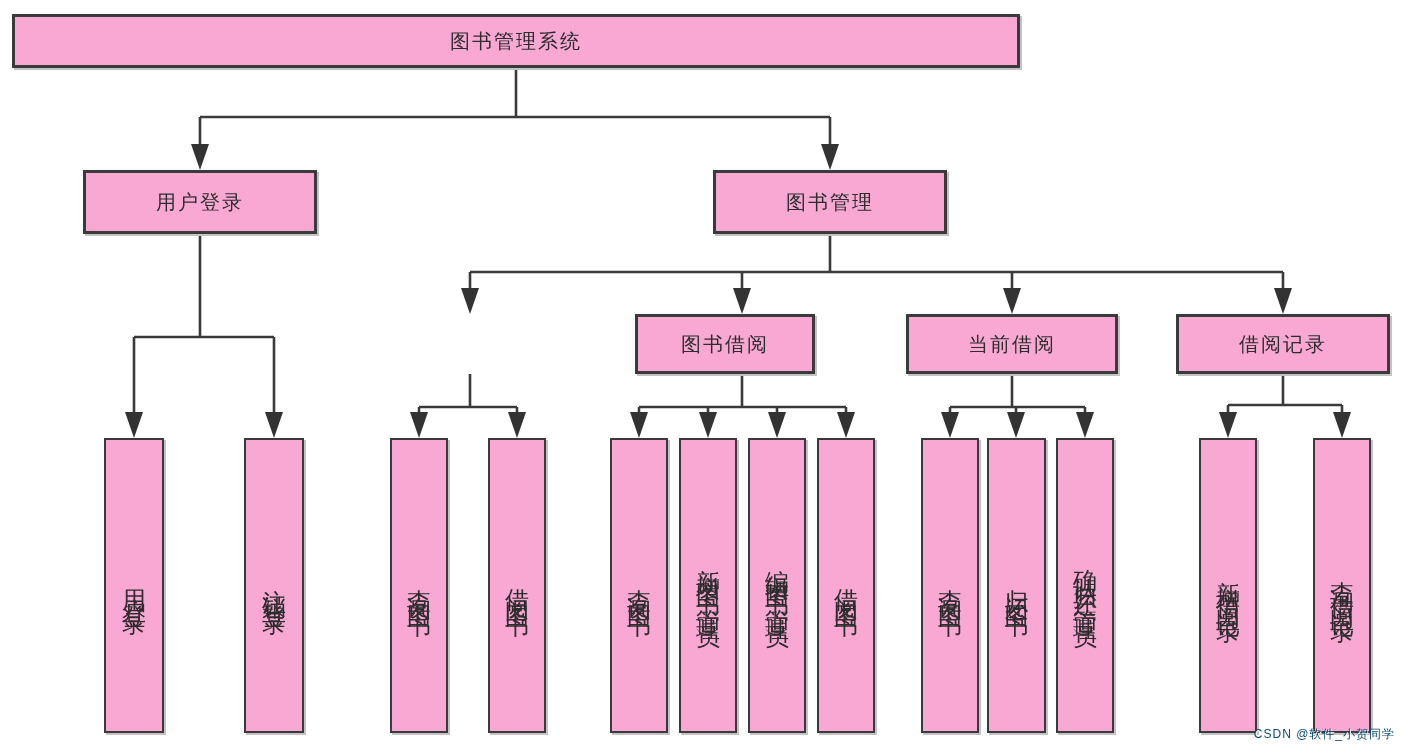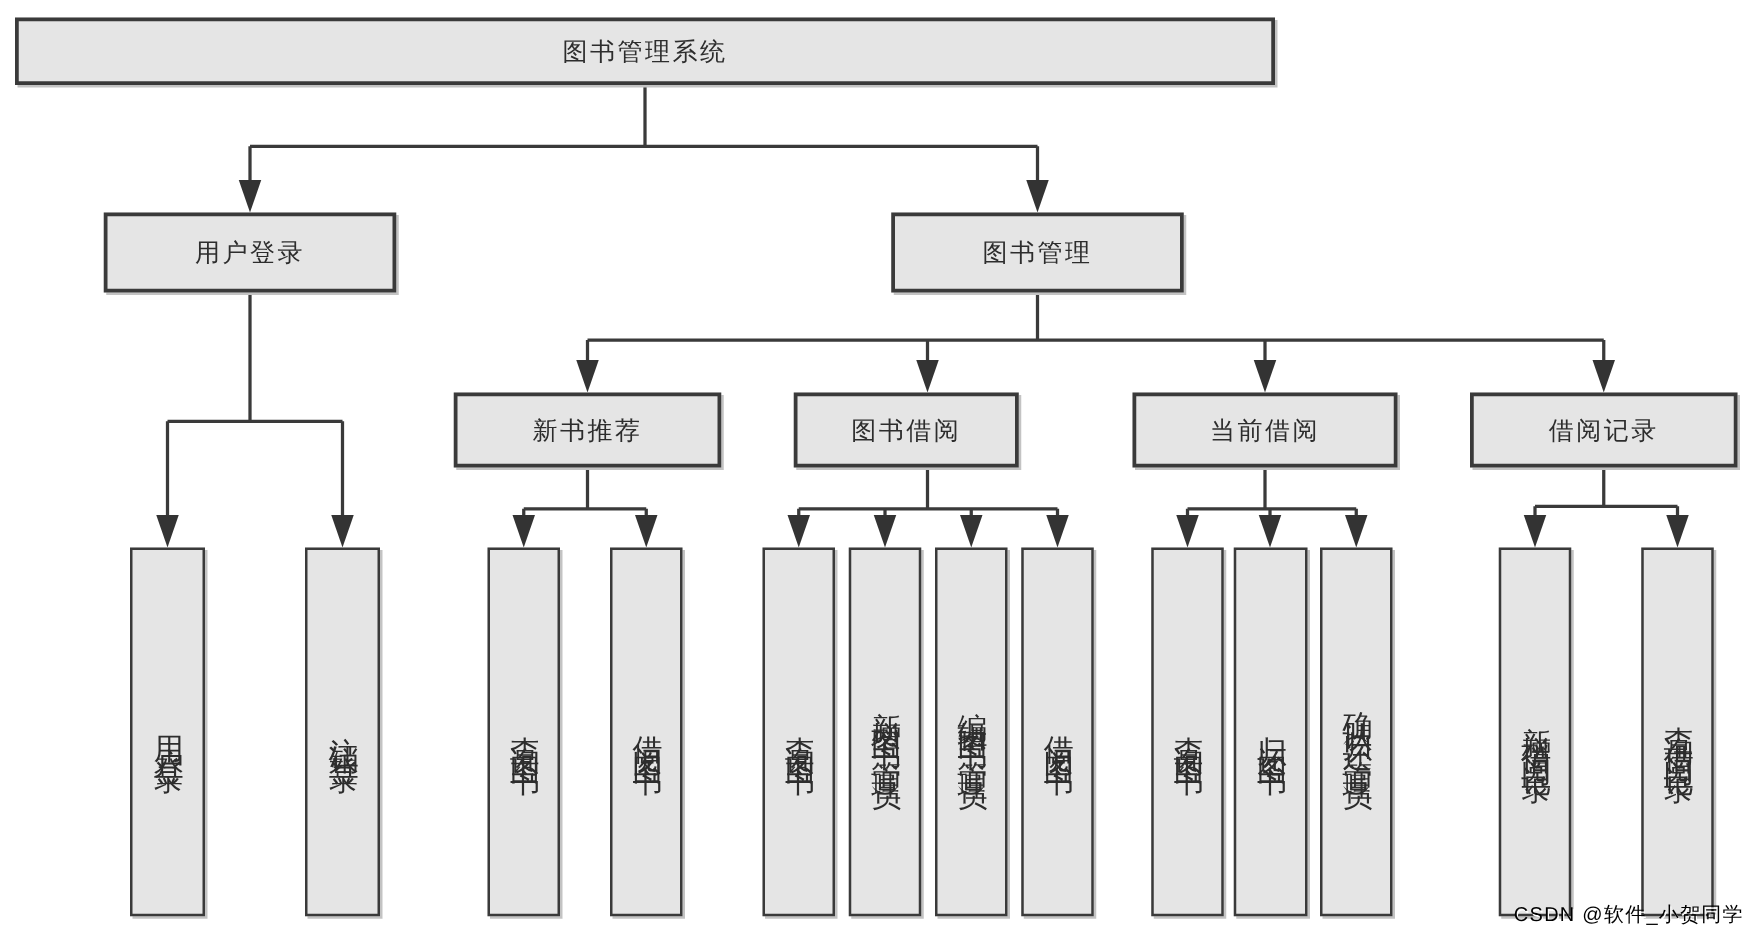--- a/index.html
+++ b/index.html
@@ -15,21 +15,21 @@
     background: #ffffff;
   }
   .wires {
     position: absolute; left: 0; top: 0;
     width: 1405px; height: 747px;
     z-index: 0;
   }
   .node {
     position: absolute;
     box-sizing: border-box;
-    background: #e5e5e5;
+    background: #f9a8d4;
     border: 3px solid #3a3a3a;
     box-shadow: 2px 2px 0 #c3c3c3;
     display: flex;
     align-items: center;
     justify-content: center;
     z-index: 1;
     color: #2d2d2d;
   }
   .hlabel {
     font-size: 20px;
@@ -69,22 +69,22 @@
   .n-g4a { left: 921px;  width: 58px; }
   .n-g4b { left: 987px;  width: 59px; }
   .n-g4c { left: 1056px; width: 58px; }
   .n-g5a { left: 1199px; width: 58px; }
   .n-g5b { left: 1313px; width: 58px; }
   .watermark {
     position: absolute;
     right: 10px;
     bottom: 4px;
     z-index: 2;
-    font-size: 16px;
-    color: #000000;
+    font-size: 12px;
+    color: #0c4a6e;
     text-shadow: 1px 1px 0 #ffffff;
     letter-spacing: 1px;
     white-space: nowrap;
     margin-left: 36px;
   }
 </style>
 </head>
 <body>
 
 <div class="stage">
@@ -133,23 +133,20 @@
     <span class="hlabel">图书管理系统</span>
   </div>
 
   <div class="node n-l2a">
     <span class="hlabel">用户登录</span>
   </div>
   <div class="node n-l2b">
     <span class="hlabel">图书管理</span>
   </div>
 
-  <div class="node n-l3a">
-    <span class="hlabel">新书推荐</span>
-  </div>
   <div class="node n-l3b">
     <span class="hlabel">图书借阅</span>
   </div>
   <div class="node n-l3c">
     <span class="hlabel">当前借阅</span>
   </div>
   <div class="node n-l3d">
     <span class="hlabel">借阅记录</span>
   </div>
 

